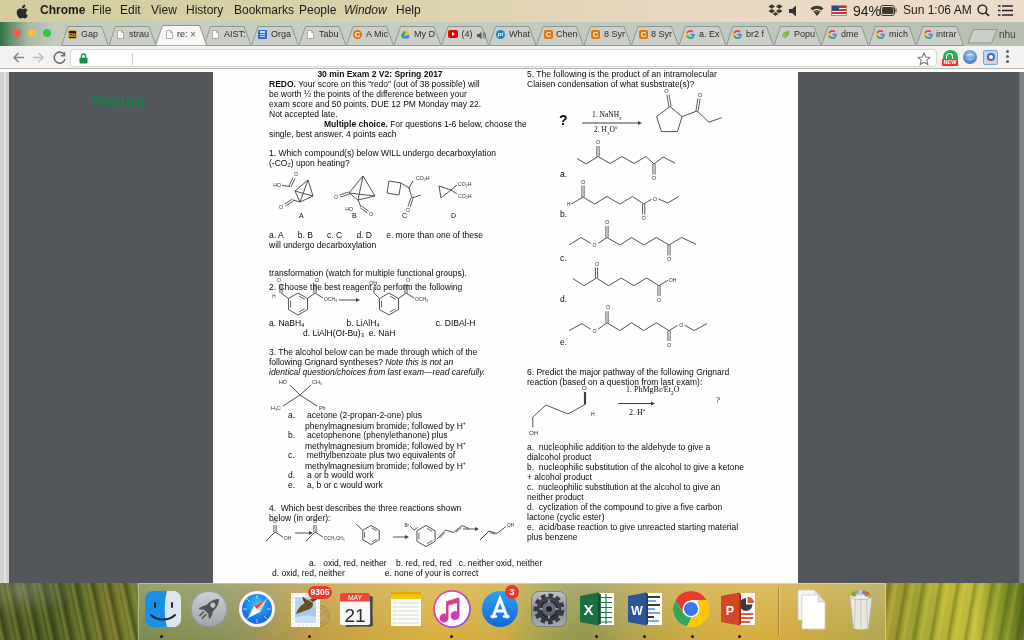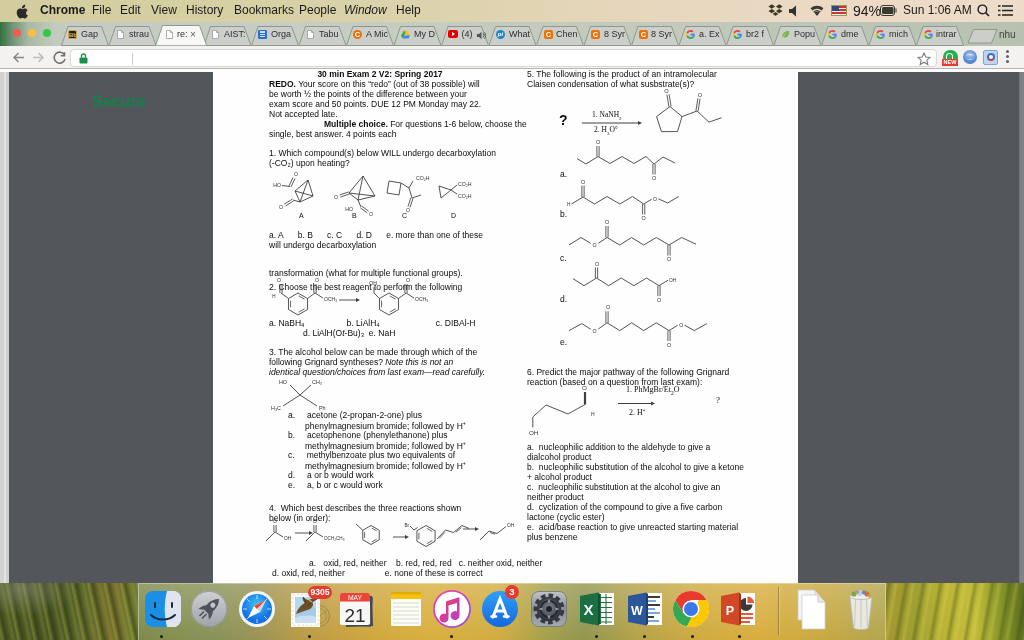--- a/index.html
+++ b/index.html
@@ -296,38 +296,38 @@
   <div class="t" style="left:56px; top:60px;">single, best answer. 4 points each</div>
   <div class="t" style="left:56px; top:79px;text-align:center;">1. Which compound(s) below WILL undergo decarboxylation</div>
   <div class="t" style="left:56px; top:89px;">(-CO₂) upon heating?</div>
   <div class="t" style="left:86px; top:143px; font-size:7px;">A</div>
   <div class="t" style="left:139px; top:143px; font-size:7px;">B</div>
   <div class="t" style="left:189px; top:143px; font-size:7px;">C</div>
   <div class="t" style="left:238px; top:143px; font-size:7px;">D</div>
   <div class="t" style="left:56px; top:161px;">a. A&nbsp;&nbsp;&nbsp;&nbsp;&nbsp;&nbsp;b. B&nbsp;&nbsp;&nbsp;&nbsp;&nbsp;&nbsp;c. C&nbsp;&nbsp;&nbsp;&nbsp;&nbsp;&nbsp;d. D&nbsp;&nbsp;&nbsp;&nbsp;&nbsp;&nbsp;e. more than one of these</div>
   <div class="t" style="left:56px; top:171px;">will undergo decarboxylation</div>
   <div class="t" style="left:56px; top:189px;margin-top:24px;">2. Choose the best reagent to perform the following</div>
-  <div class="t" style="left:56px; top:199px;">transformation (what for multiple functional groups).</div>
+  <div class="t" style="left:56px; top:199px;">transformation (watch for multiple functional groups).</div>
   <div class="t" style="left:56px; top:249px;">a. NaBH₄<span style="margin-left:42px;">b.  LiAlH₄</span><span style="margin-left:56px;">c. DIBAl-H</span></div>
   <div class="t" style="left:90px; top:259px;">d. LiAlH(O<i>t</i>-Bu)₃&nbsp;&nbsp;e. NaH</div>
   <div class="t" style="left:56px; top:278px;">3. The alcohol below can be made through which of the</div>
   <div class="t" style="left:56px; top:288px;">following Grignard syntheses? <i>Note this is not an</i></div>
   <div class="t" style="left:56px; top:298px;"><i>identical question/choices from last exam—read carefully.</i></div>
   <div class="t" style="left:75px; top:341px;">a.<span style="margin-left:12px;">acetone (2-propan-2-one) plus</span></div>
   <div class="t" style="left:92px; top:351px;">phenylmagnesium bromide; followed by H<sup style="font-size:5px;">+</sup></div>
   <div class="t" style="left:75px; top:361px;">b.<span style="margin-left:12px;">acetophenone (phenylethanone) plus</span></div>
   <div class="t" style="left:92px; top:371px;">methylmagnesium bromide; followed by H<sup style="font-size:5px;">+</sup></div>
   <div class="t" style="left:75px; top:381px;">c.<span style="margin-left:12px;">methylbenzoate plus two equivalents of</span></div>
   <div class="t" style="left:92px; top:391px;">methylmagnesium bromide; followed by H<sup style="font-size:5px;">+</sup></div>
   <div class="t" style="left:75px; top:401px;">d.<span style="margin-left:12px;">a  or b would work</span></div>
   <div class="t" style="left:75px; top:411px;">e.<span style="margin-left:12px;">a, b or c would work</span></div>
   <div class="t" style="left:56px; top:434px;">4.&nbsp;&nbsp;Which best describes the three reactions shown</div>
   <div class="t" style="left:56px; top:444px;">below (in order):</div>
   <div class="t" style="left:54px; top:489px;padding-left:42px;">a.&nbsp;&nbsp;&nbsp;oxid, red, neither&nbsp;&nbsp;&nbsp;&nbsp;b. red, red, red&nbsp;&nbsp;&nbsp;c. neither oxid, neither</div>
-  <div class="t" style="left:59px; top:499px;">d. oxid, red, neither<span style="margin-left:40px;">e. none of these is correct</span></div>
+  <div class="t" style="left:59px; top:499px;">d. oxid, red, neither<span style="margin-left:40px;">e. none of your is correct</span></div>
 
   <div class="t" style="left:314px; top:0px;">5. The following is the product of an intramolecular</div>
   <div class="t" style="left:314px; top:10px;">Claisen condensation of what susbstrate(s)?</div>
   <div class="t ser" style="left:379px; top:41px; font-size:7.5px;">1. NaNH<sub style="font-size:5px;">2</sub></div>
   <div class="t ser" style="left:381px; top:56px; font-size:7.5px;">2. H<sub style="font-size:5px;">3</sub>O°</div>
   <div class="t" style="left:346px; top:43px; font-size:14px; font-weight:bold;">?</div>
   <div class="t" style="left:347px; top:100px;">a.</div>
   <div class="t" style="left:347px; top:140px;">b.</div>
   <div class="t" style="left:347px; top:184px;">c.</div>
   <div class="t" style="left:347px; top:225px;">d.</div>

